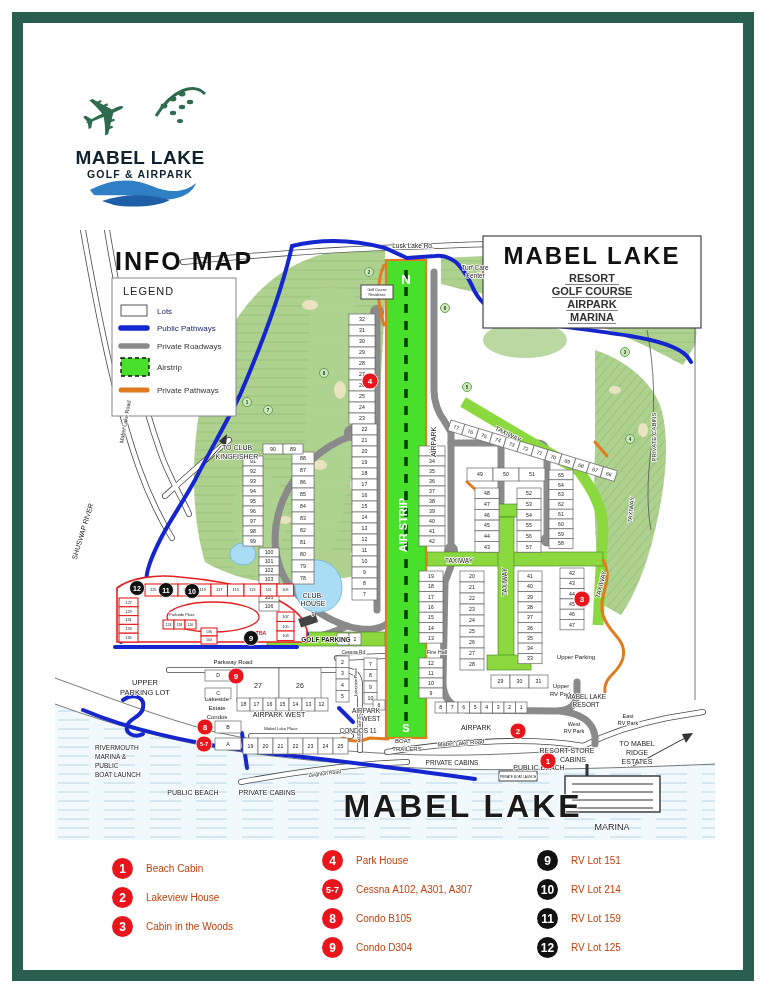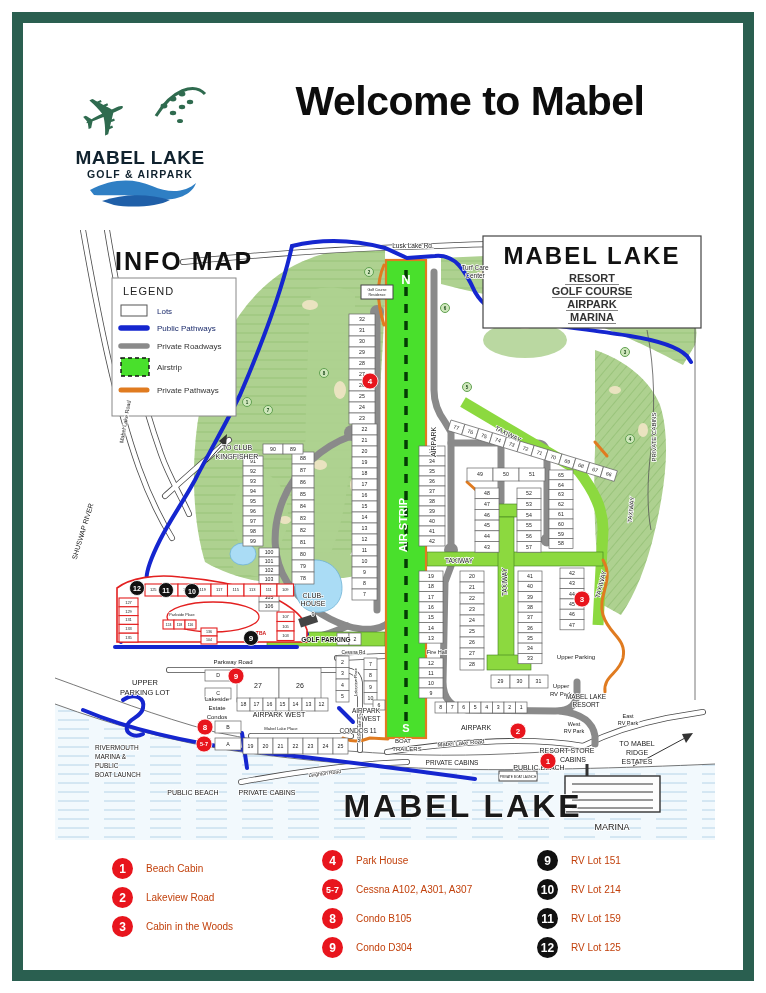--- a/index.html
+++ b/index.html
@@ -58,21 +58,20 @@
   </g>
   <text x="68" y="106" text-anchor="middle" font-size="19" font-weight="bold" fill="#10222e" letter-spacing="0.5">MABEL LAKE</text>
   <text x="68" y="120" text-anchor="middle" font-size="10.5" font-weight="bold" fill="#10222e" letter-spacing="1.2">GOLF &amp; AIRPARK</text>
   <g>
     <path d="M 18,132 C 40,120 62,120 80,128 C 98,136 114,134 124,125 C 120,138 100,145 78,140 C 58,136 36,138 22,137 Z" fill="#2f7fc4"></path>
     <path d="M 30,143 C 52,135 78,136 98,142 C 86,149 58,150 42,147 Z" fill="#1f5fa8"></path>
   </g>
 </svg>
 
 <div class="page-title">
-  <div>Welcome to Mabel</div>
 </div>
 
 <svg id="map" width="660" height="610" viewBox="0 0 660 610">
   <defs>
     <pattern id="fair" width="9" height="9" patternUnits="userSpaceOnUse">
       <rect width="9" height="9" fill="none"></rect>
       <line x1="0" y1="4" x2="9" y2="4" stroke="#96c276" stroke-width="2"></line>
     </pattern>
     <pattern id="hatch" width="7" height="7" patternUnits="userSpaceOnUse" patternTransform="rotate(40)">
       <line x1="0" y1="0" x2="0" y2="7" stroke="#7fb35f" stroke-width="1.6"></line>
@@ -766,21 +765,21 @@
     </g>
 </svg>
 
 <div class="footer-col" id="fcol0" style="left:112px;top:854px;">
     <div class="l-row">
       <span class="badge red">1</span>
       <span class="l-label">Beach Cabin</span>
     </div>
     <div class="l-row">
       <span class="badge red">2</span>
-      <span class="l-label">Lakeview Road</span>
+      <span class="l-label">Lakeview House</span>
     </div>
     <div class="l-row">
       <span class="badge red">3</span>
       <span class="l-label">Cabin in the Woods</span>
     </div>
   </div>
 <div class="footer-col" id="fcol1" style="left:322px;top:846px;">
     <div class="l-row">
       <span class="badge red">4</span>
       <span class="l-label">Park House</span>

